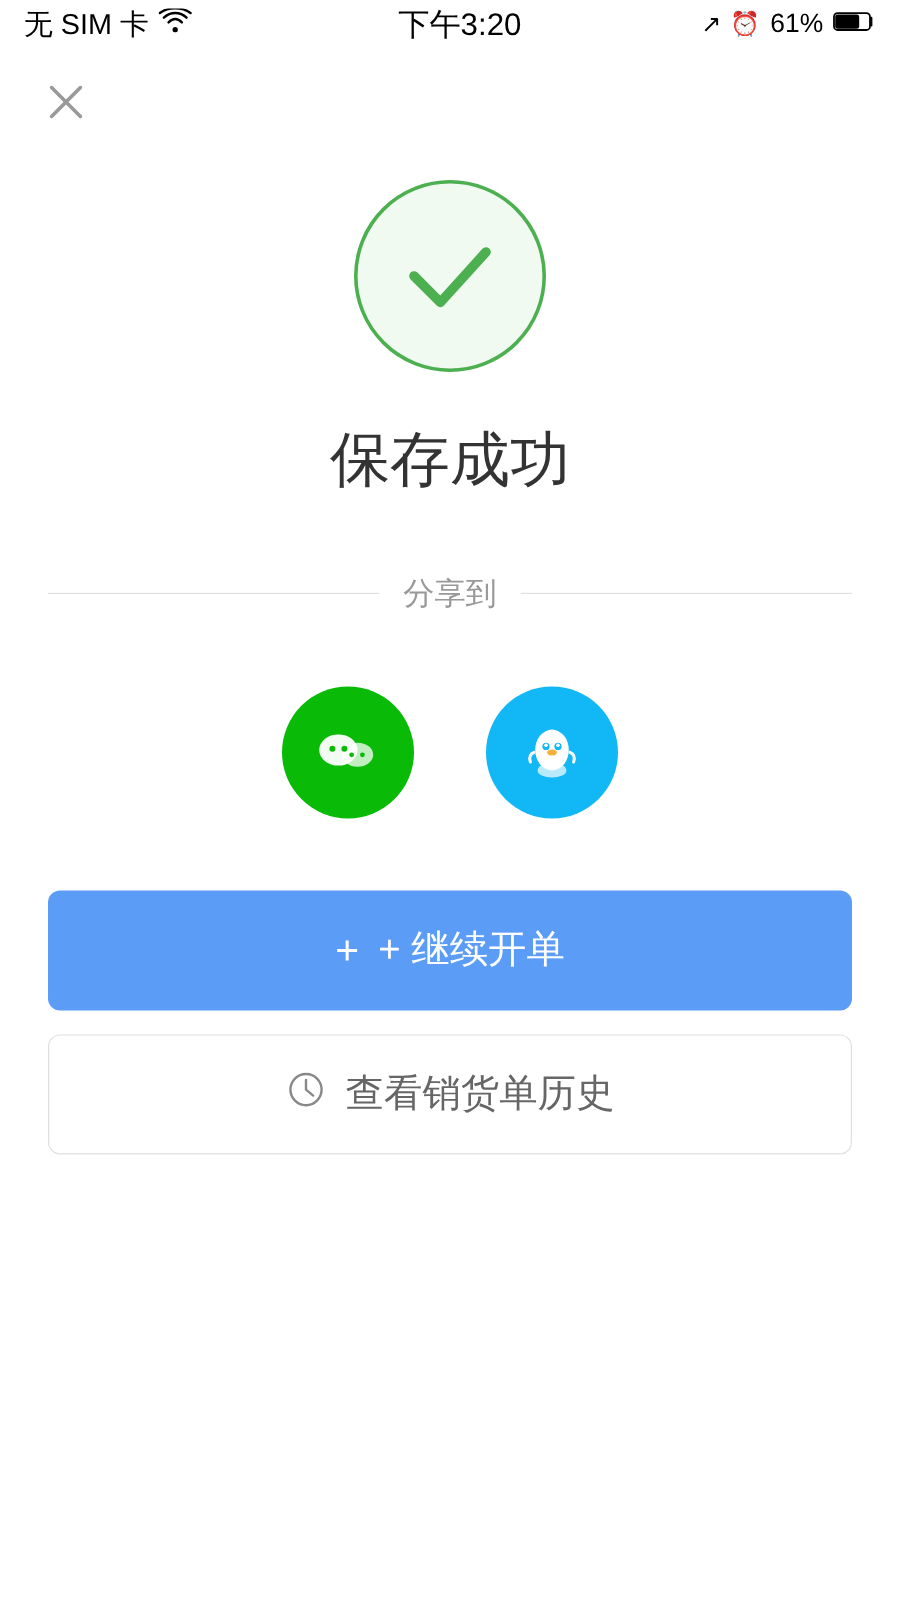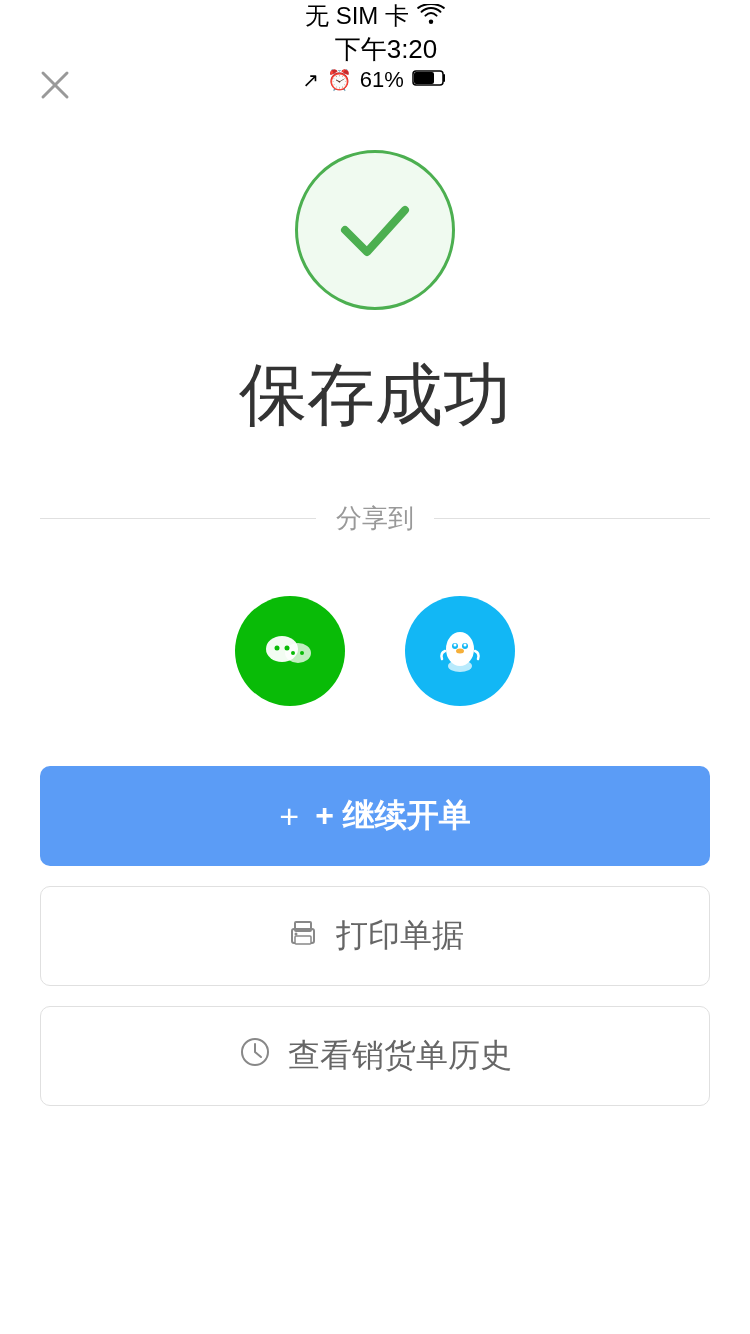--- a/index.html
+++ b/index.html
@@ -13,21 +13,20 @@
     }
 
     
     .status-bar {
       display: flex;
       justify-content: space-between;
       align-items: center;
       padding: 0 20px;
       height: 40px;
       background: #ffffff;
-      flex-direction: column;
     }
     .status-left {
       font-size: 24px;
       font-weight: 500;
       color: #000;
       display: flex;
       align-items: center;
       gap: 8px;
     }
     .status-center {
@@ -81,21 +80,21 @@
       justify-content: center;
       margin-bottom: 40px;
     }
     .success-circle svg {
       width: 90px;
       height: 90px;
     }
 
     
     .success-title {
-      font-size: 68px;
+      font-size: 50px;
       font-weight: 400;
       color: #333333;
       margin-bottom: 60px;
     }
 
     
     .share-section {
       width: 100%;
       display: flex;
       align-items: center;
@@ -240,34 +239,23 @@
         <path d="M15 30 Q10 32 12 38" stroke="white" stroke-width="2.5" fill="none" stroke-linecap="round"></path>
         <path d="M45 30 Q50 32 48 38" stroke="white" stroke-width="2.5" fill="none" stroke-linecap="round"></path>
       </svg>
     </div>
   </div>
 
   <div class="action-buttons">
 
     <button class="action-btn btn-primary">
       <span style="font-size:34px; font-weight:300;">+</span>
-      <span style="font-size:32px;font-weight:bold;">+ 继续开单</span>
+      <span style="font-size:32px;">+ 继续开单</span>
     </button>
 
-    <button class="action-btn btn-secondary">
-      <span style="font-size:30px; color:#888;">
-        <svg width="34" height="34" viewBox="0 0 34 34" fill="none">
-          <rect x="6" y="13" width="22" height="14" rx="2" stroke="#888" stroke-width="2"></rect>
-          <rect x="9" y="6" width="16" height="9" rx="1" stroke="#888" stroke-width="2"></rect>
-          <rect x="9" y="20" width="16" height="8" rx="1" fill="white" stroke="#888" stroke-width="1.5"></rect>
-          <circle cx="10" cy="18" r="1.5" fill="#888"></circle>
-        </svg>
-      </span>
-      <span style="font-size:32px; color:#666;">打印单据</span>
-    </button>
 
     <button class="action-btn btn-secondary">
       <span>
         <svg width="34" height="34" viewBox="0 0 34 34" fill="none">
           <circle cx="17" cy="17" r="13" stroke="#888" stroke-width="2"></circle>
           <path d="M17 9 L17 17 L23 22" stroke="#888" stroke-width="2" stroke-linecap="round" stroke-linejoin="round"></path>
         </svg>
       </span>
       <span style="font-size:32px; color:#666;">查看销货单历史</span>
     </button>

